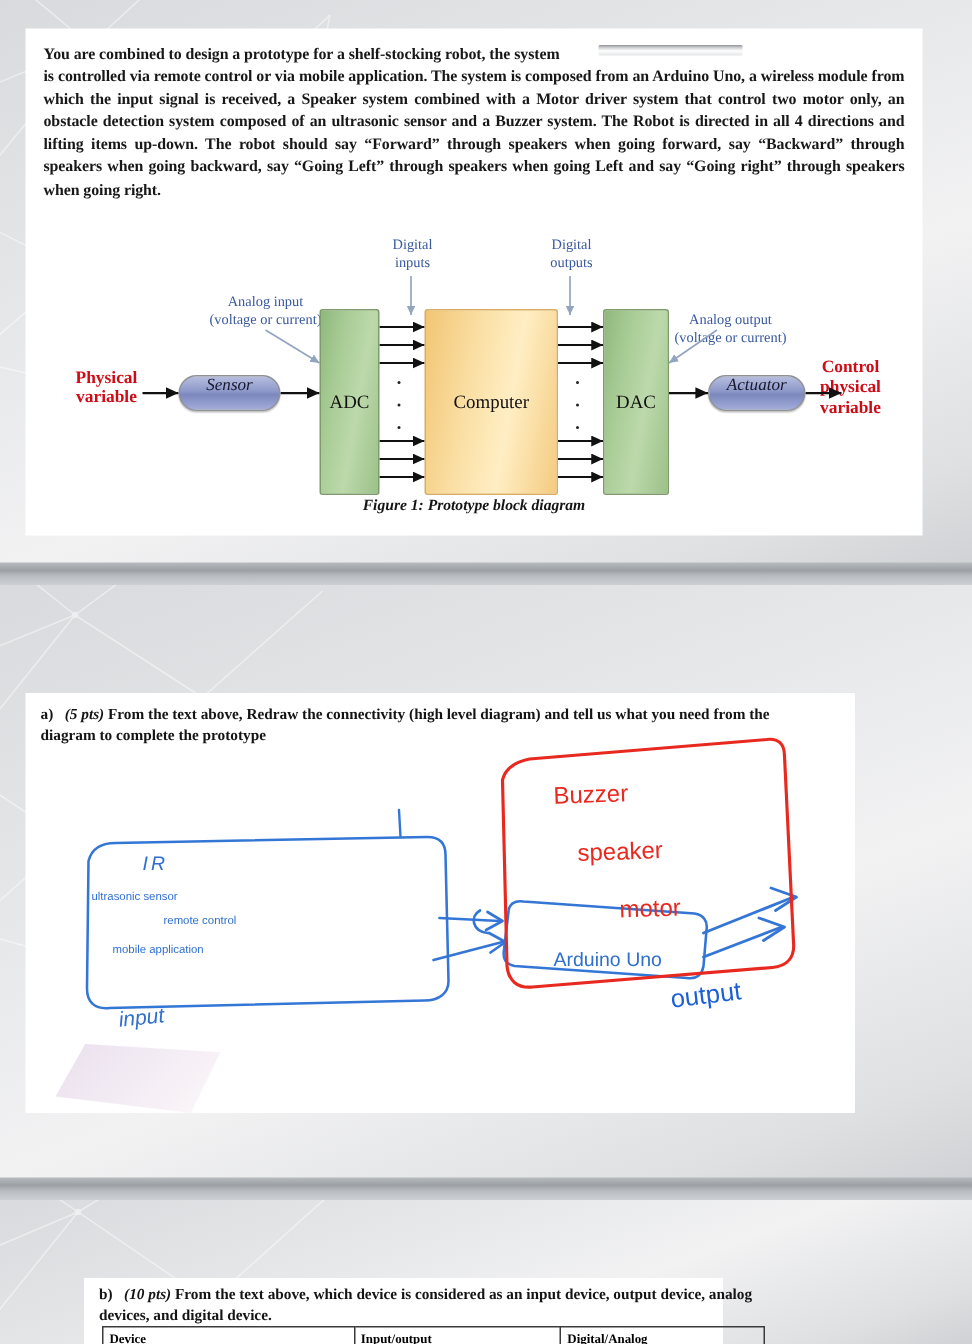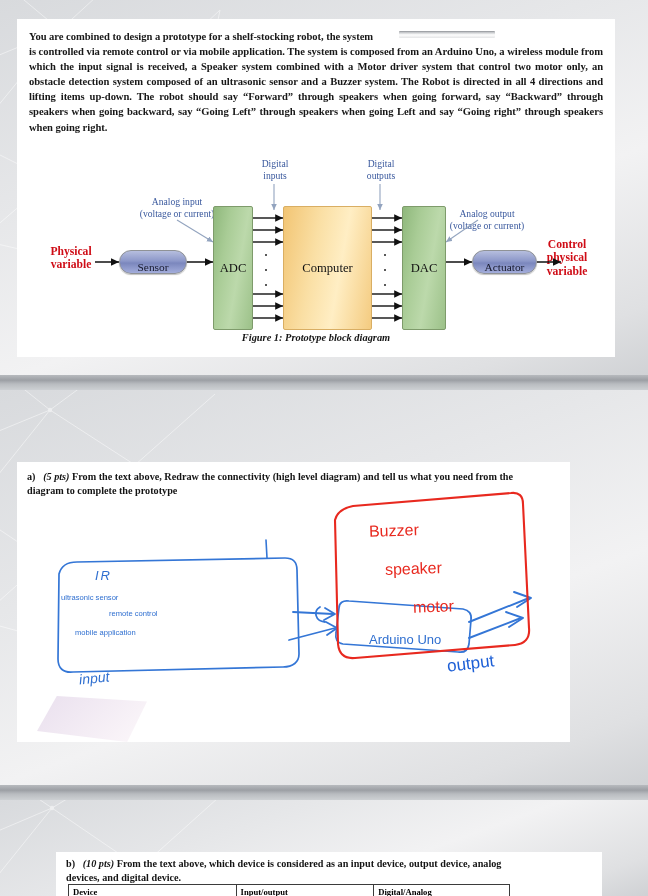--- a/index.html
+++ b/index.html
@@ -98,24 +98,25 @@
   }
   .blk-orange {
     background: linear-gradient(100deg, #f2c574 0%, #fadfa4 35%, #ffeec4 62%, #f4cb80 100%);
     border: 1px solid #d9ae63;
   }
   .pill {
     position: absolute;
     border-radius: 12px;
     border: 1.3px solid #8f9296;
     background: linear-gradient(180deg, #b6bede 0%, #8d98c9 45%, #7b87bd 55%, #a3addb 100%);
-    display: flex; align-items: flex-end; justify-content: center;
+    display: flex; align-items: flex-start; justify-content: center;
     font-size: 11.4px; color: #16182c;
     box-shadow: 0 1px 1px rgba(0,0,0,.25);
     font-family: "Liberation Serif", serif;
+    font-style: italic;
   }
   .fig-cap {
     position: absolute;
     left: 0; right: 0; top: 178px;
     text-align: center;
     font-style: italic;
     font-weight: bold;
     font-size: 10.4px;
     color: #141414;
     font-family: "Liberation Serif", serif;
@@ -175,21 +176,21 @@
   .pink-shape {
     position: absolute;
     left: 20px; bottom: 0px;
     width: 110px; height: 46px;
     background: linear-gradient(135deg, rgba(216,198,224,.55), rgba(244,226,236,.25));
     clip-path: polygon(18% 0%, 100% 12%, 82% 100%, 0% 76%);
   }
 
   
   #slide3 { top: 800px; height: 96px; }
-  #card3 { left: 56px; top: 52px; width: 546px; height: 44px; }
+  #card3 { left: 56px; top: 52px; width: 426px; height: 44px; }
 
   .tbl {
     position: absolute;
     left: 12px; top: 32px;
     width: 442px;
     border-collapse: collapse;
     font-size: 8.6px;
     font-family: "Liberation Serif", serif;
     font-weight: bold;
   }

